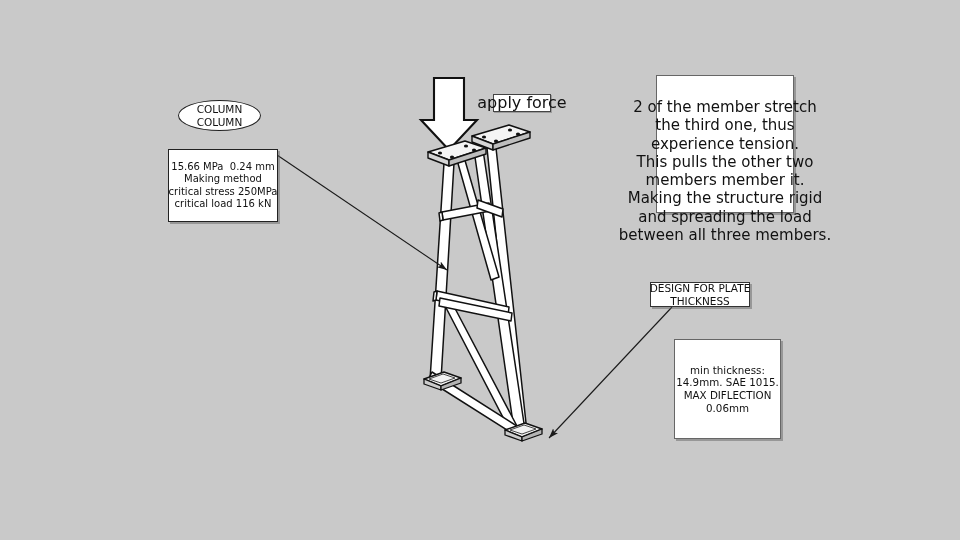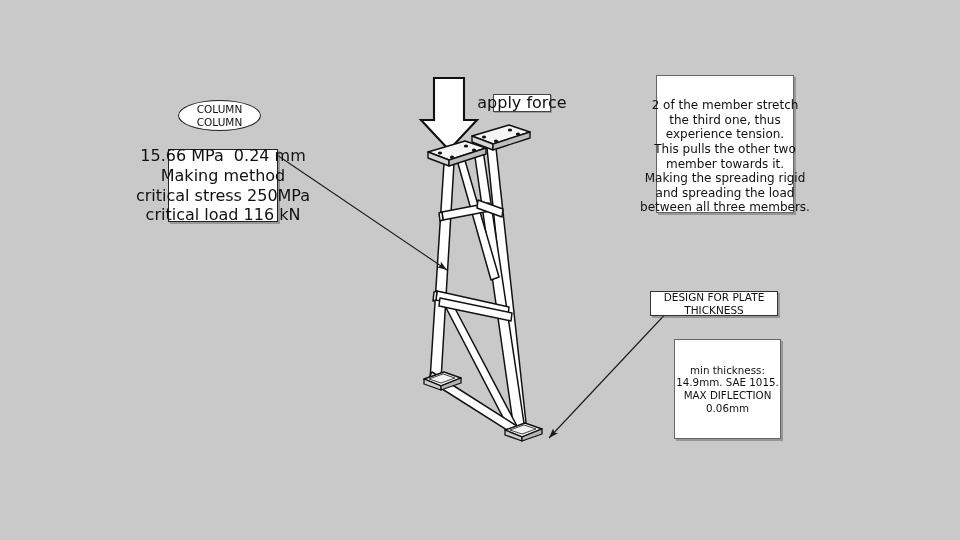--- a/index.html
+++ b/index.html
@@ -46,41 +46,41 @@
     left: 178px; top: 100px;
     width: 83px; height: 31px;
     border-radius: 50%;
     font-size: 10.5px;
     box-shadow: none;
     border: 1.6px solid #222;
   }
   #column-design-box {
     left: 168px; top: 149px;
     width: 110px; height: 73px;
-    font-size: 16px;
+    font-size: 10px;
     border: 1.4px solid #222;
   }
   #apply-force-box {
     left: 493px; top: 94px;
     width: 58px; height: 18px;
     font-size: 16px;
     border: 1.2px solid #444;
     box-shadow: 1px 1px 0 rgba(90,90,90,0.4);
   }
   #tension-box {
     left: 656px; top: 75px;
     width: 138px; height: 138px;
-    font-size: 12px;
+    font-size: 15px;
     border: 1.2px solid #666;
     justify-content: flex-start;
     padding-top: 22px;
   }
   #plate-thickness-label {
-    left: 650px; top: 291px;
-    width: 128px; height: 25px;
+    left: 650px; top: 282px;
+    width: 100px; height: 25px;
     font-size: 10.5px;
     border: 1.2px solid #333;
   }
   #plate-thickness-box {
     left: 674px; top: 339px;
     width: 107px; height: 100px;
     font-size: 10.3px;
     border: 1.2px solid #666;
   }
 </style>
@@ -193,22 +193,22 @@
 
   <div class="anno" id="apply-force-box">
     <span class="ln">apply force</span>
   </div>
 
   <div class="anno" id="tension-box">
     <span class="ln">2 of the member stretch</span>
     <span class="ln">the third one, thus</span>
     <span class="ln">experience tension.</span>
     <span class="ln">This pulls the other two</span>
-    <span class="ln">member towards it.</span>
-    <span class="ln">Making the spreading rigid</span>
+    <span class="ln">members member it.</span>
+    <span class="ln">Making the structure rigid</span>
     <span class="ln">and spreading the load</span>
     <span class="ln">between all three members.</span>
   </div>
 
   <div class="anno" id="plate-thickness-label">
     <span class="ln">DESIGN FOR PLATE</span>
     <span class="ln">THICKNESS</span>
   </div>
 
   <div class="anno" id="plate-thickness-box">

